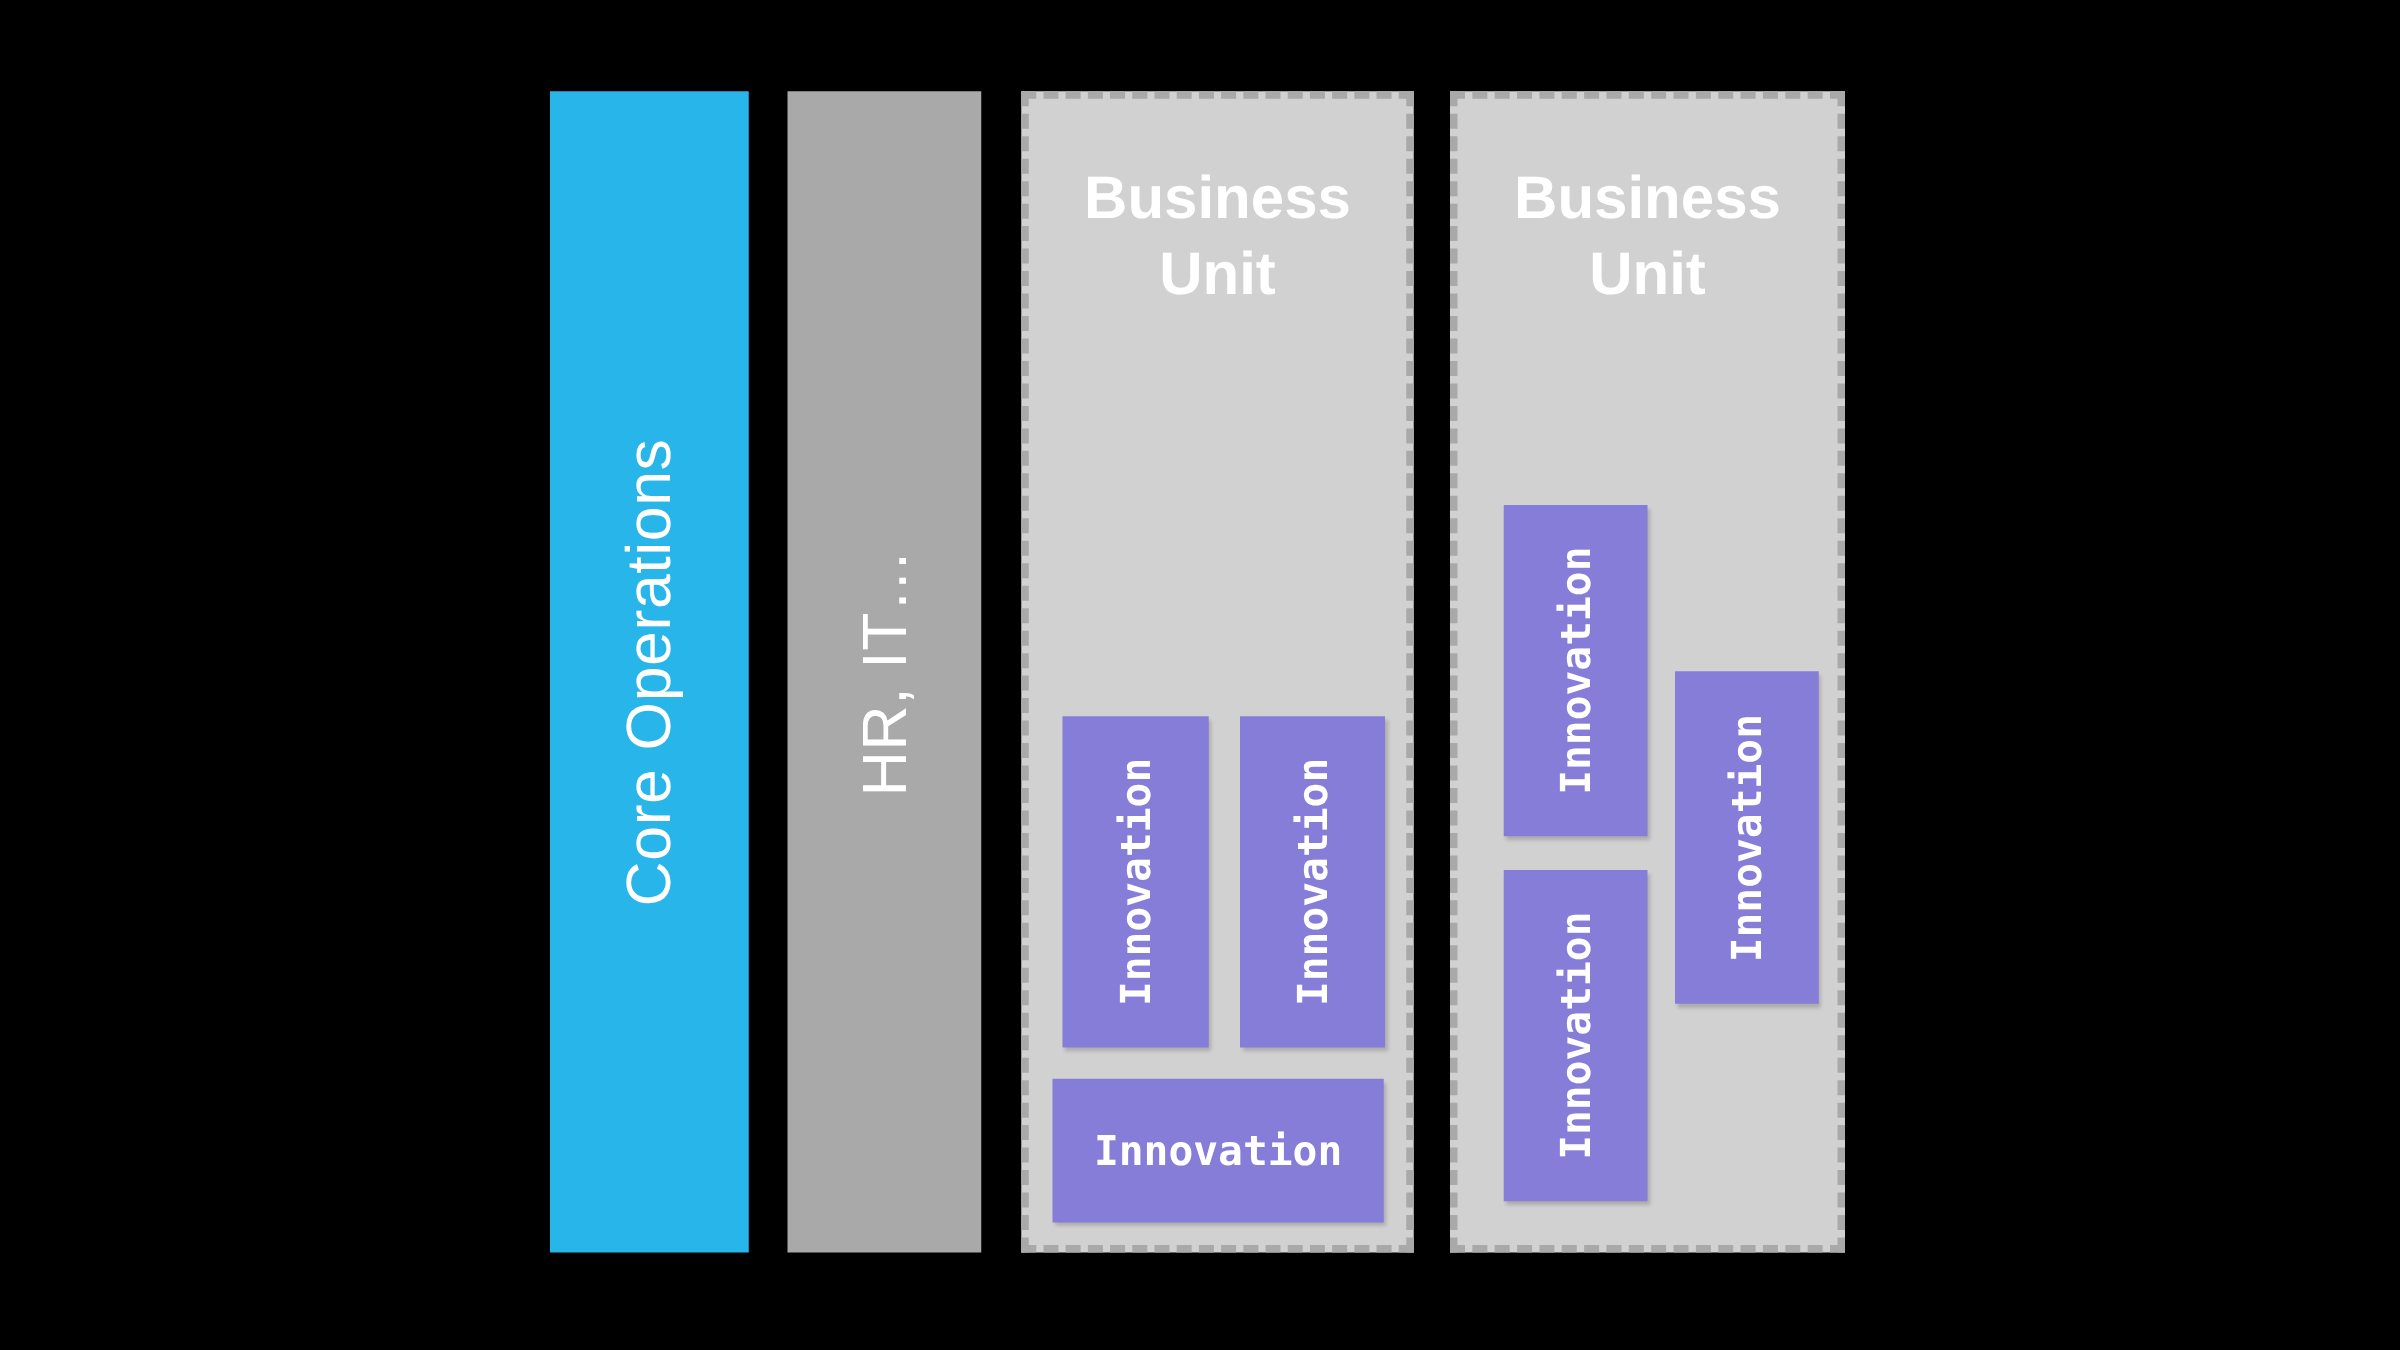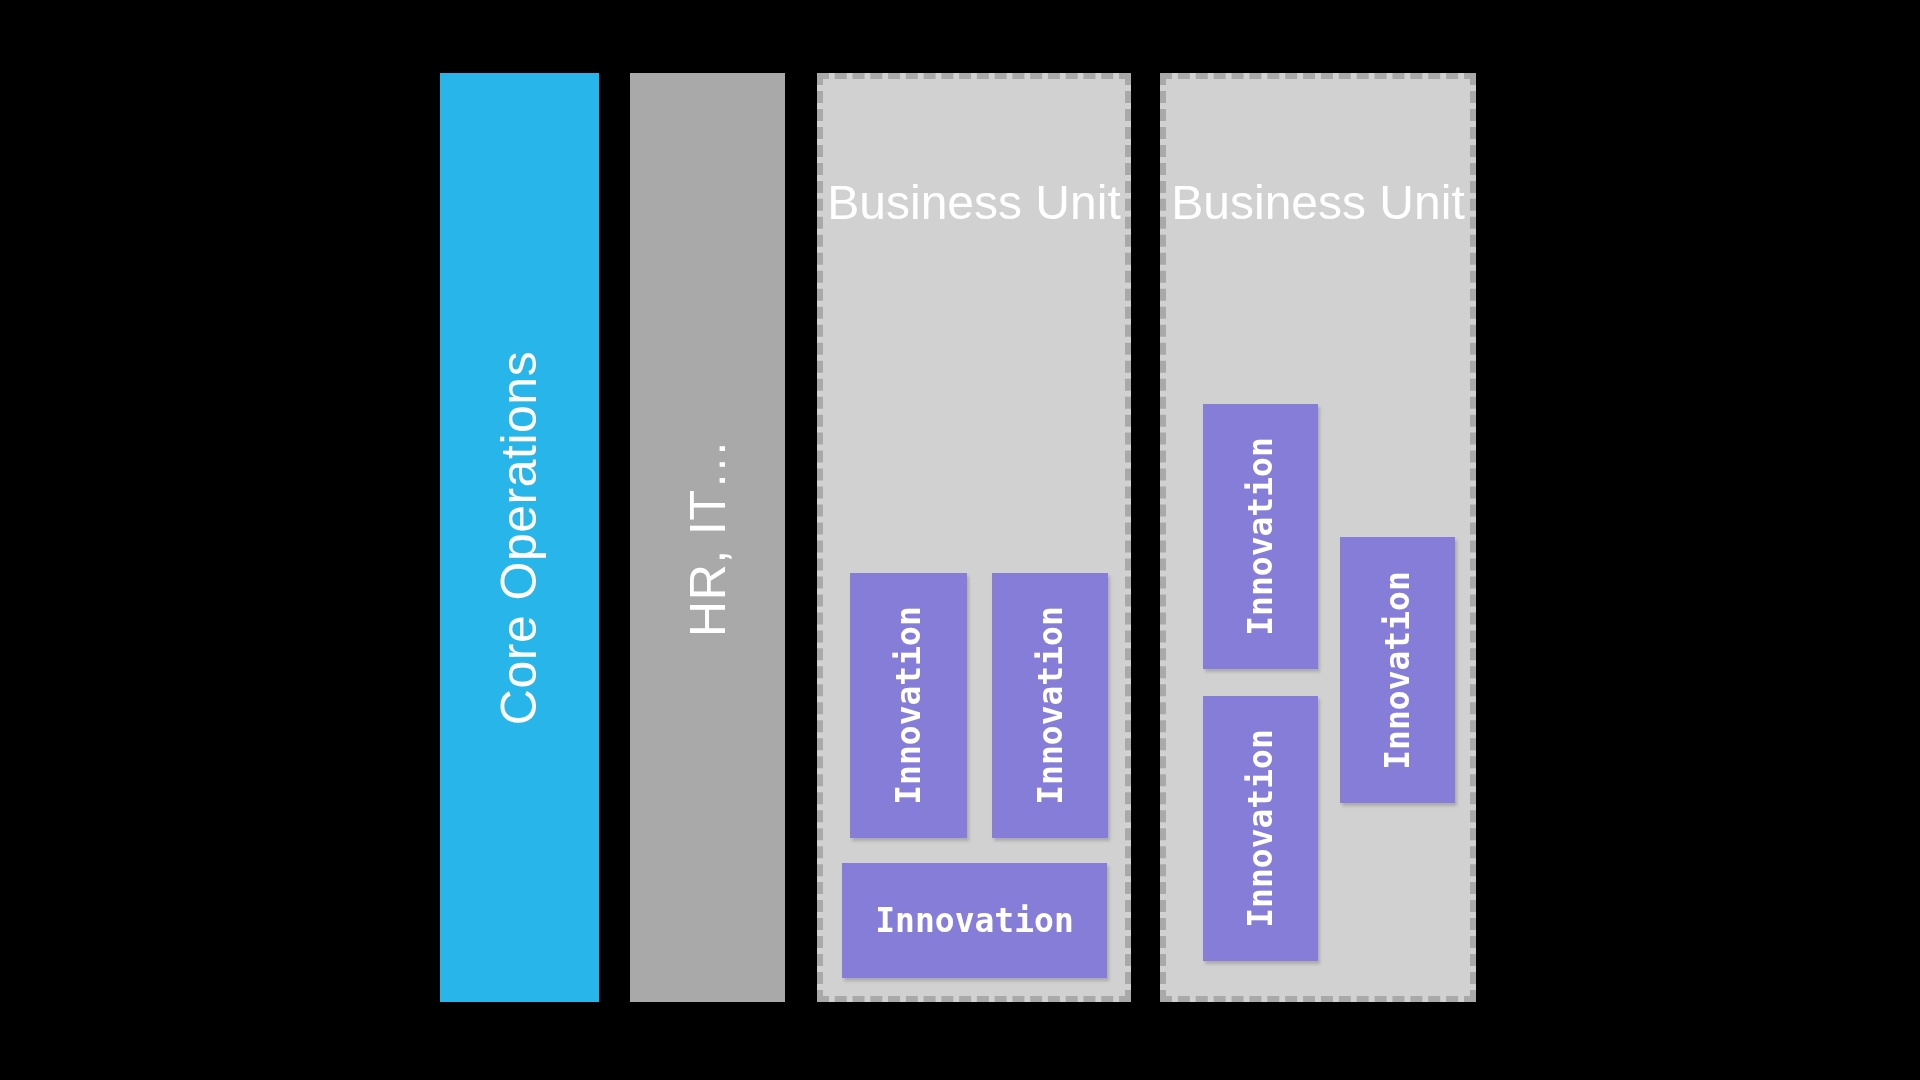--- a/index.html
+++ b/index.html
@@ -41,26 +41,26 @@
     position: absolute;
     top: 73px;
     height: 929px;
     background: #d2d1d2;
     border: 6px dashed #a9a9a9;
     box-sizing: border-box;
   }
   .unit-1 { left: 817px; width: 314px; }
   .unit-2 { left: 1160px; width: 316px; }
   .unit-title {
-    margin-top: 93px;
+    margin-top: 49px;
     text-align: center;
     color: #ffffff;
     font-size: 48px;
     line-height: 61px;
-    font-weight: 400;
+    font-weight: 700;
   }
   
   .inno {
     position: absolute;
     background: #867dd8;
     display: flex;
     align-items: center;
     justify-content: center;
     box-shadow: 2px 3px 3px rgba(0,0,0,0.18);
   }

